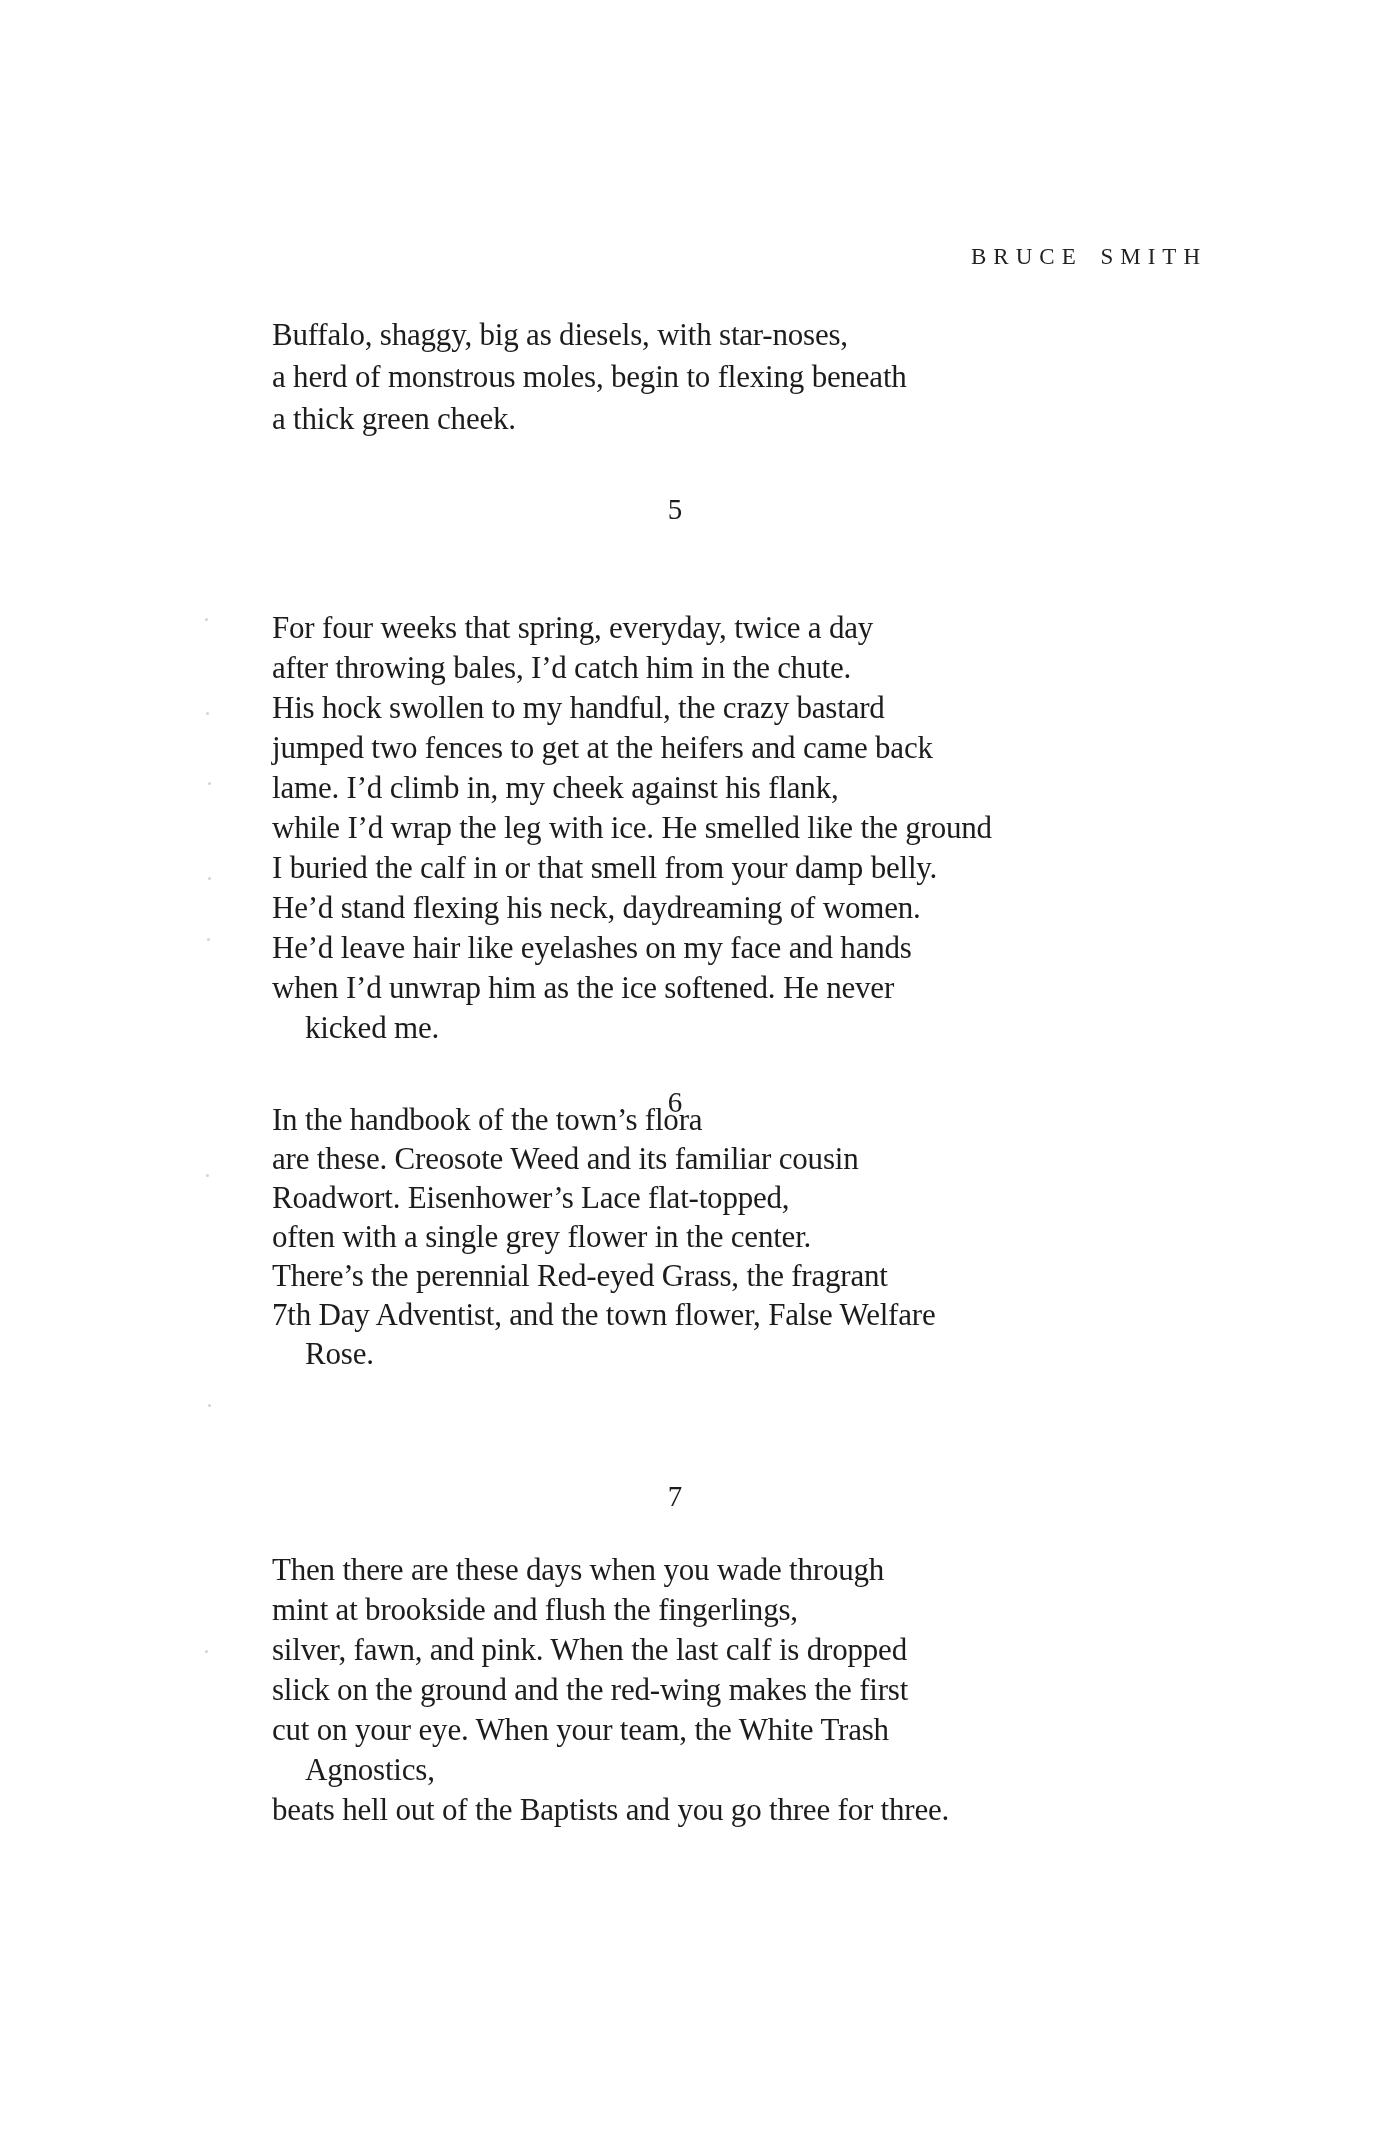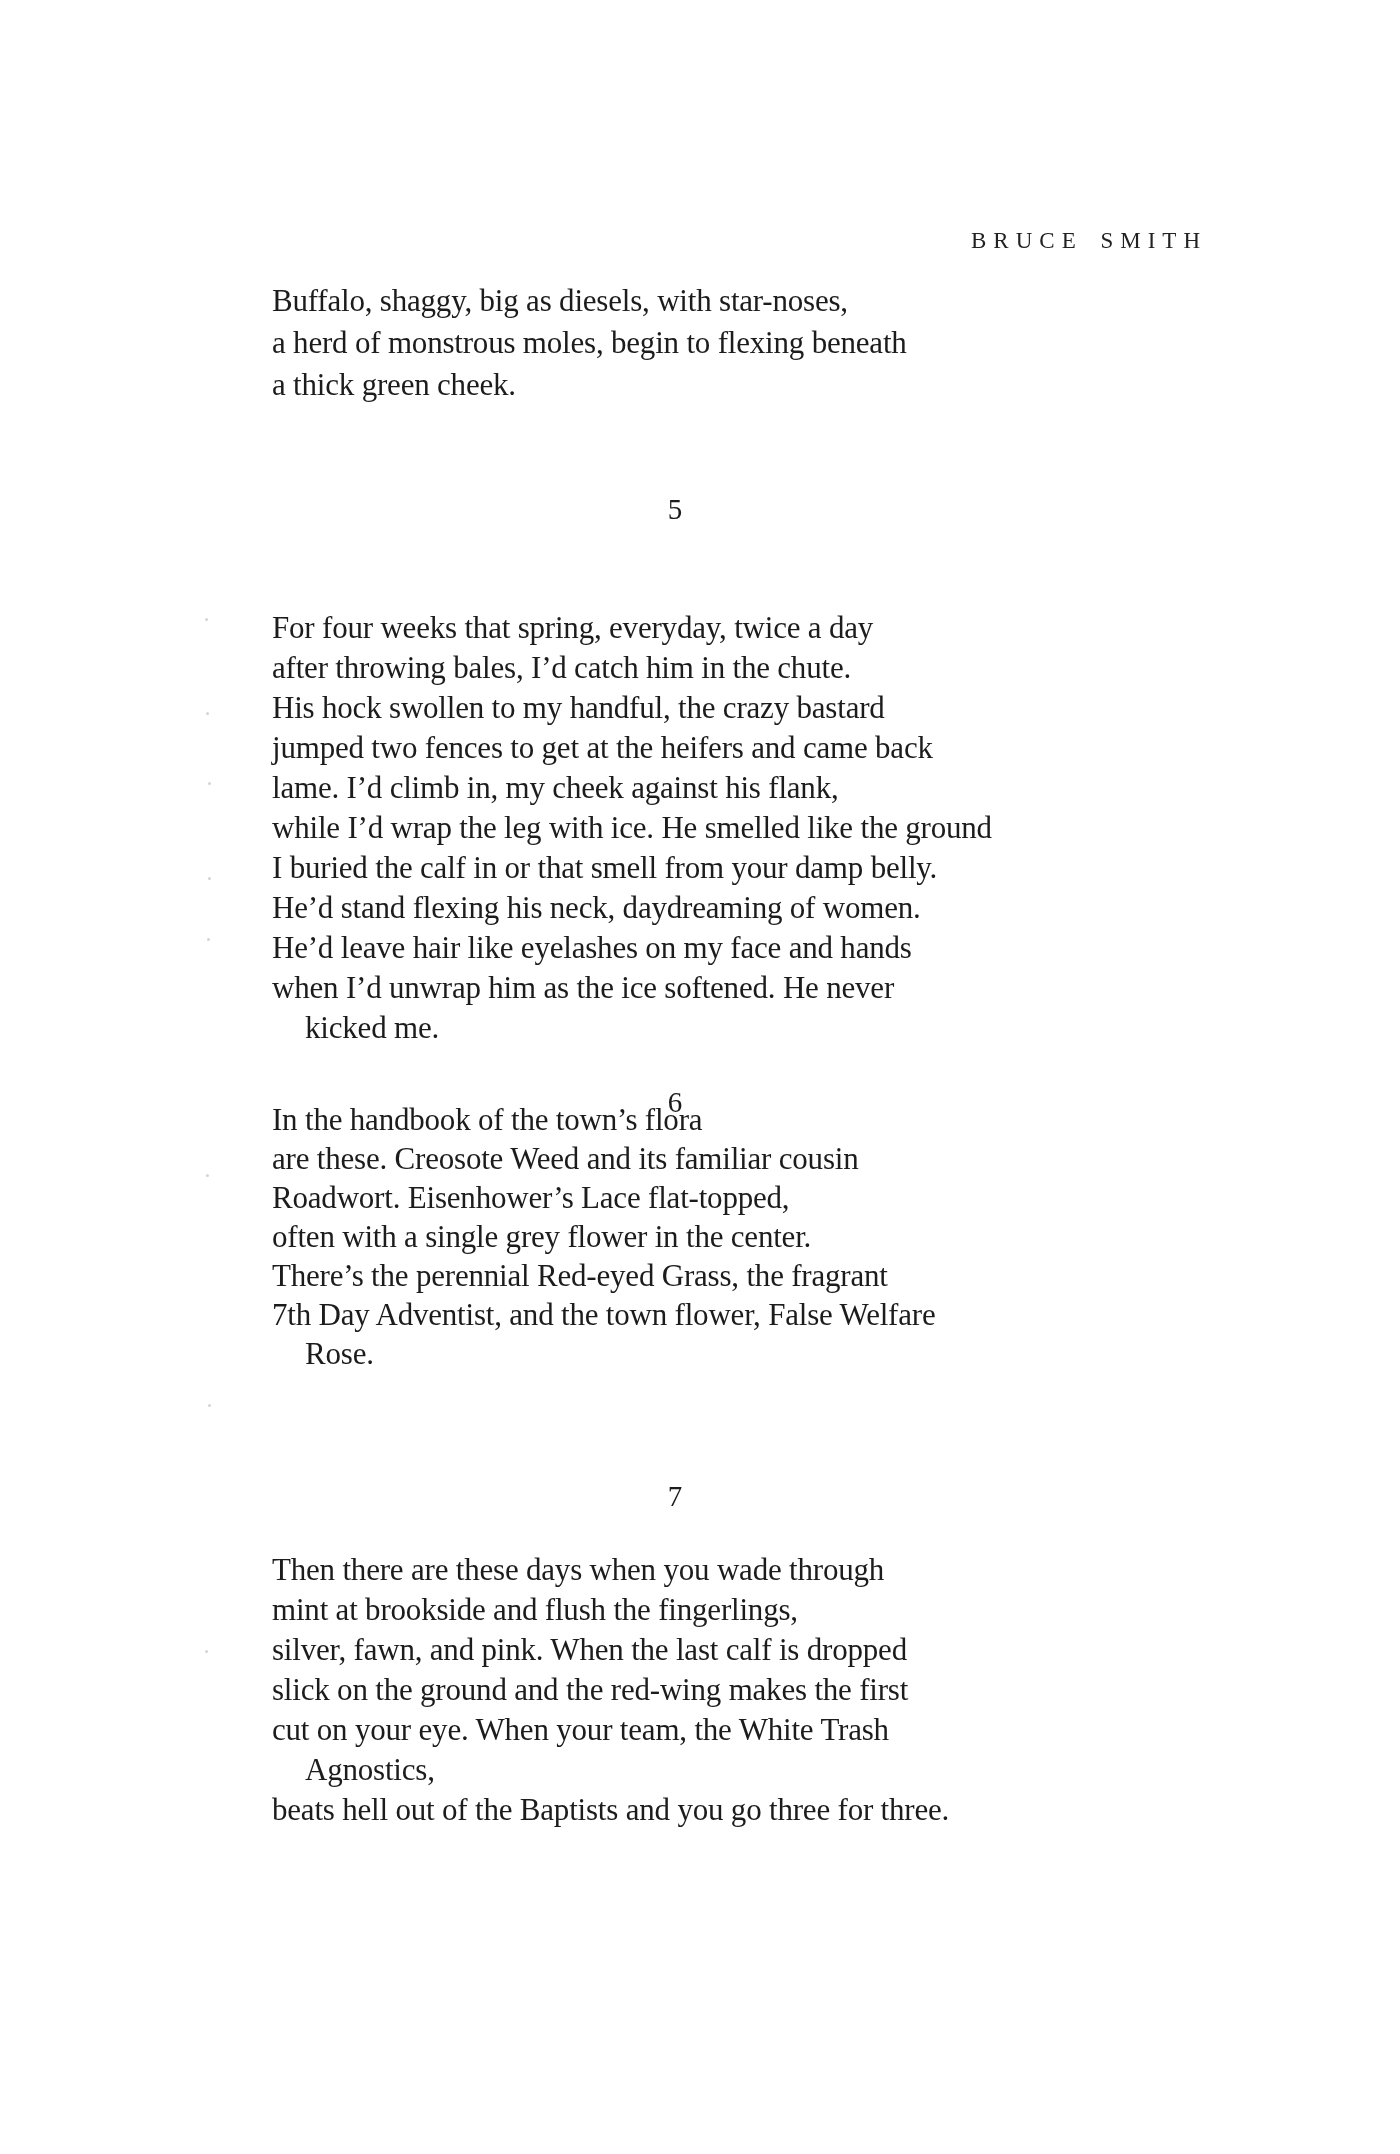--- a/index.html
+++ b/index.html
@@ -11,35 +11,35 @@
     position: relative;
     width: 1400px;
     height: 2154px;
     background: #ffffff;
     color: #1c1c1c;
     font-family: "Liberation Serif", serif;
     overflow: hidden;
   }
   .running-header {
     position: absolute;
-    top: 228px;
+    top: 244px;
     right: 193px;
     font-size: 23px;
     letter-spacing: 7px;
     word-spacing: 5px;
     color: #222222;
   }
   .stanza {
     position: absolute;
     left: 272px;
     white-space: pre;
     font-size: 31px;
     letter-spacing: -0.2px;
   }
-  #stanza-cont { top: 280px;  line-height: 42px; }
+  #stanza-cont { top: 314px;  line-height: 42px; }
   #stanza-s0   { top: 608px;  line-height: 40px; }
   #stanza-s1   { top: 1100px; line-height: 39px; }
   #stanza-s2   { top: 1550px; line-height: 40px; }
   .line { height: inherit; }
   .line.indent { padding-left: 33px; }
   .section-number {
     position: absolute;
     left: 272px;
     width: 806px;
     text-align: center;

